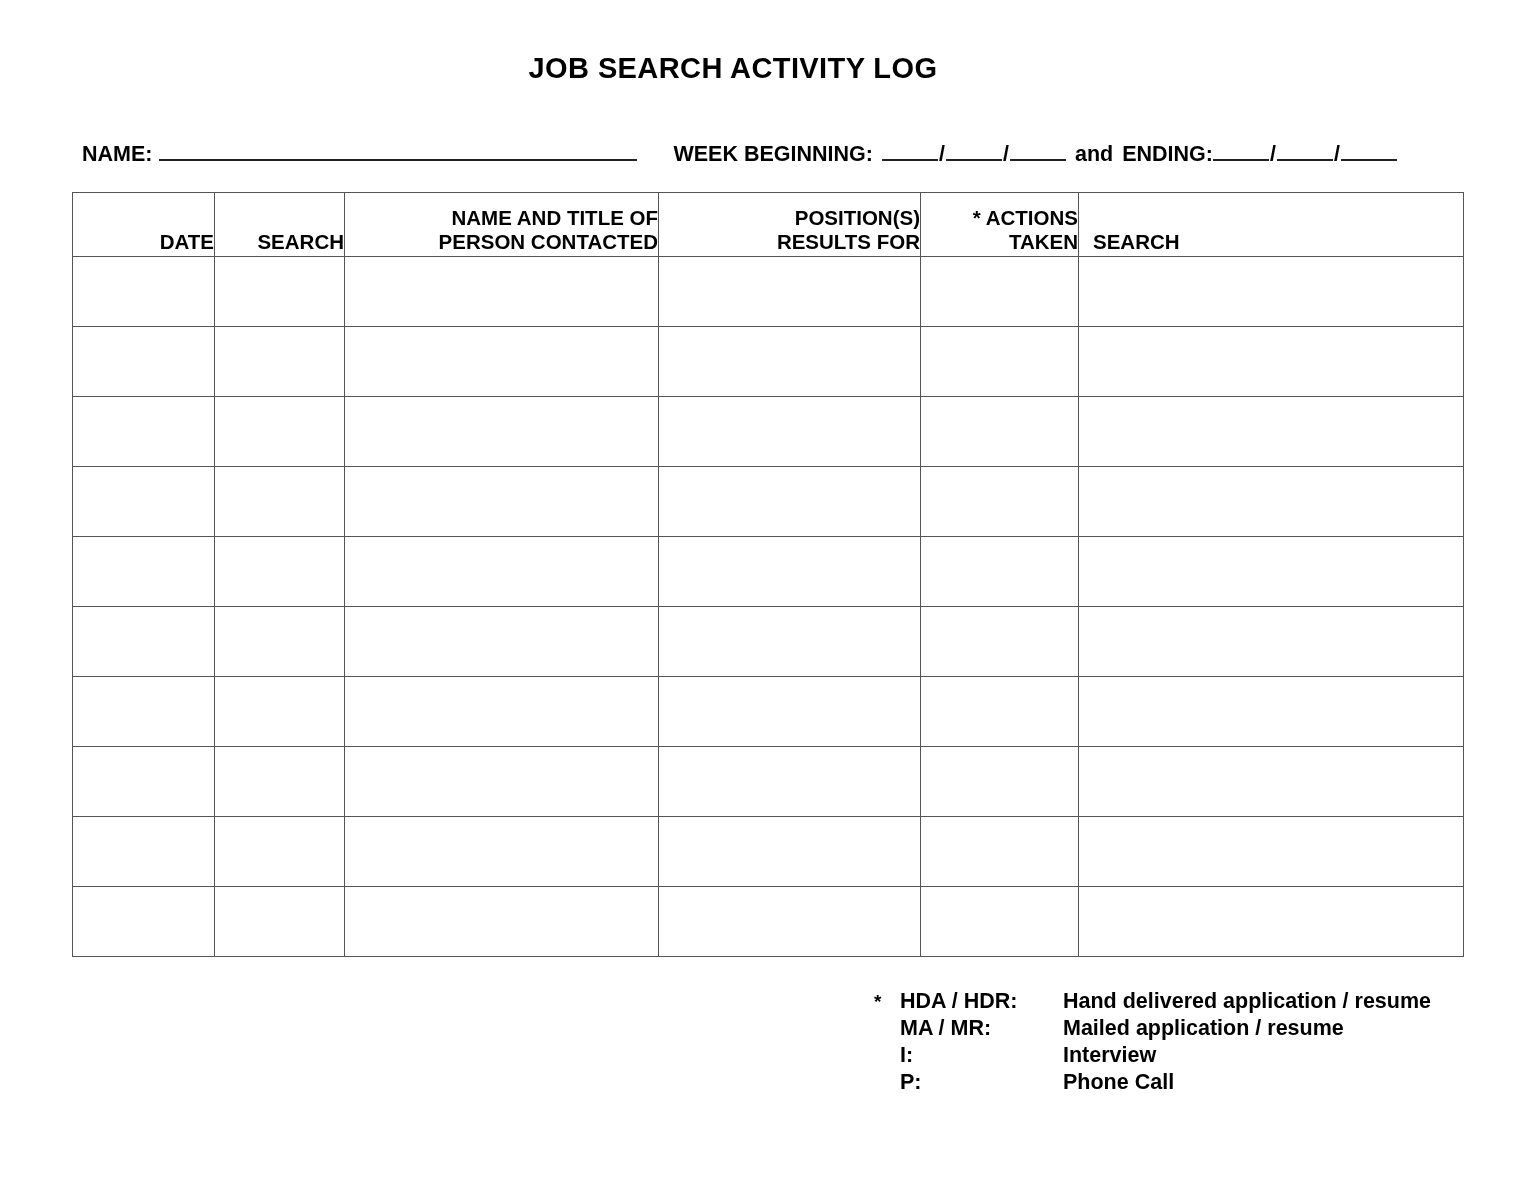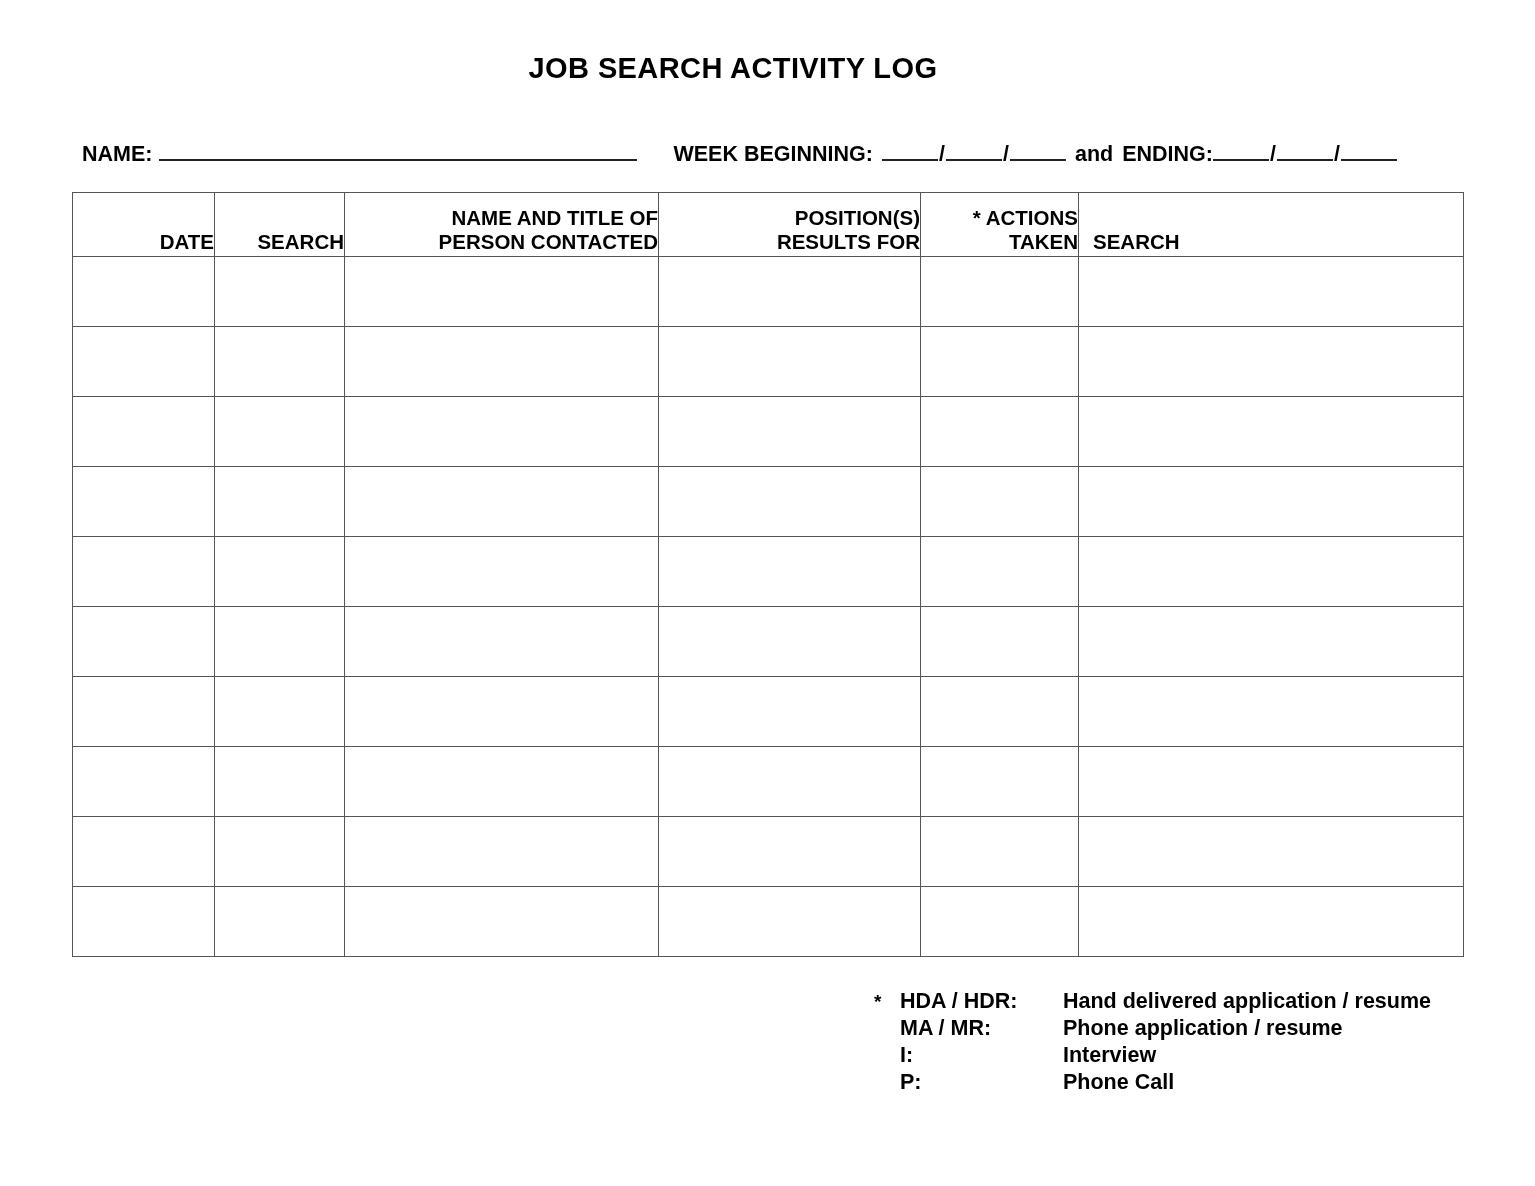--- a/index.html
+++ b/index.html
@@ -265,21 +265,21 @@
 
   <div class="legend">
       <div class="legend-row">
         <span class="legend-star">*</span>
         <span class="legend-key">HDA / HDR:</span>
         <span class="legend-desc">Hand delivered application / resume</span>
       </div>
       <div class="legend-row">
         <span class="legend-star"></span>
         <span class="legend-key">MA / MR:</span>
-        <span class="legend-desc">Phone application / resume</span>
+        <span class="legend-desc">Mailed application / resume</span>
       </div>
       <div class="legend-row">
         <span class="legend-star"></span>
         <span class="legend-key">I:</span>
         <span class="legend-desc">Interview</span>
       </div>
       <div class="legend-row">
         <span class="legend-star"></span>
         <span class="legend-key">P:</span>
         <span class="legend-desc">Phone Call</span>

